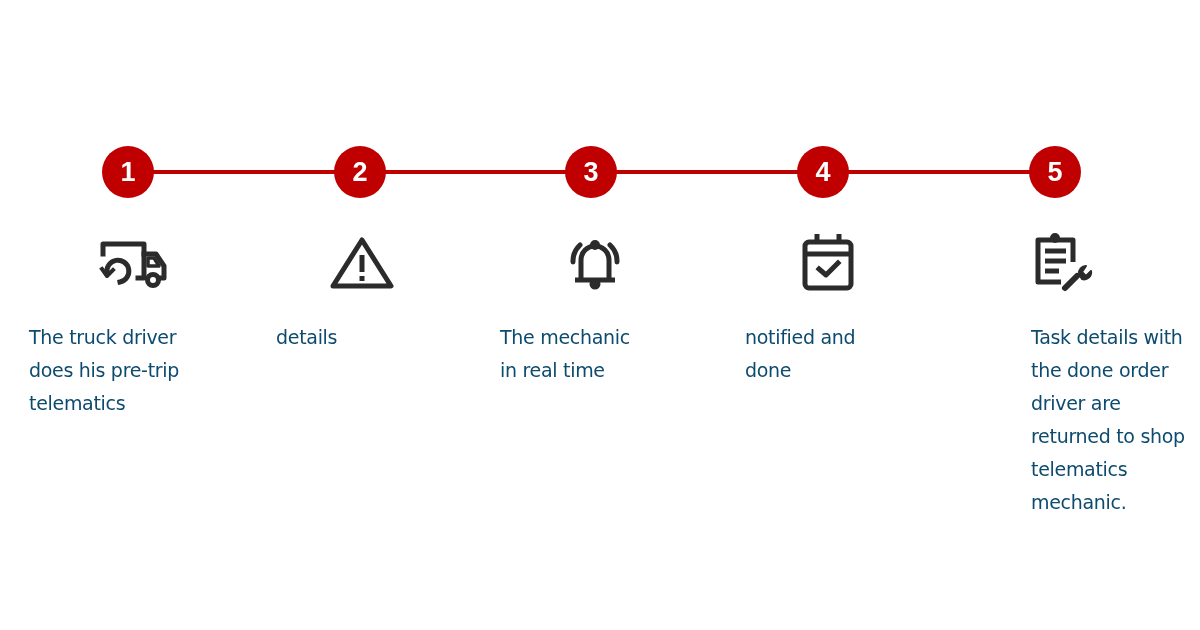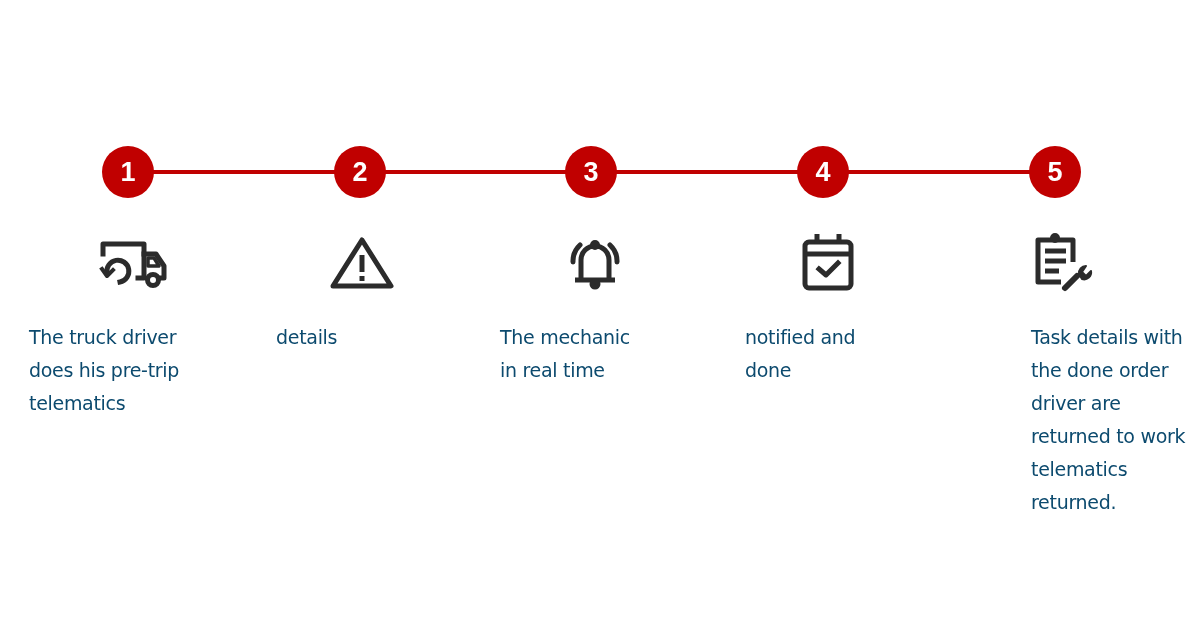--- a/index.html
+++ b/index.html
@@ -101,17 +101,17 @@
     <div>in real time</div>
   </div>
   <div class="step-text" style="left:745px">
     <div>notified and</div>
     <div>done</div>
   </div>
   <div class="step-text" style="left:1031px">
     <div>Task details with</div>
     <div>the done order</div>
     <div>driver are</div>
-    <div>returned to work</div>
+    <div>returned to shop</div>
     <div>telematics</div>
-    <div>returned.</div>
+    <div>mechanic.</div>
   </div>
 </div>
 
 </body></html>

